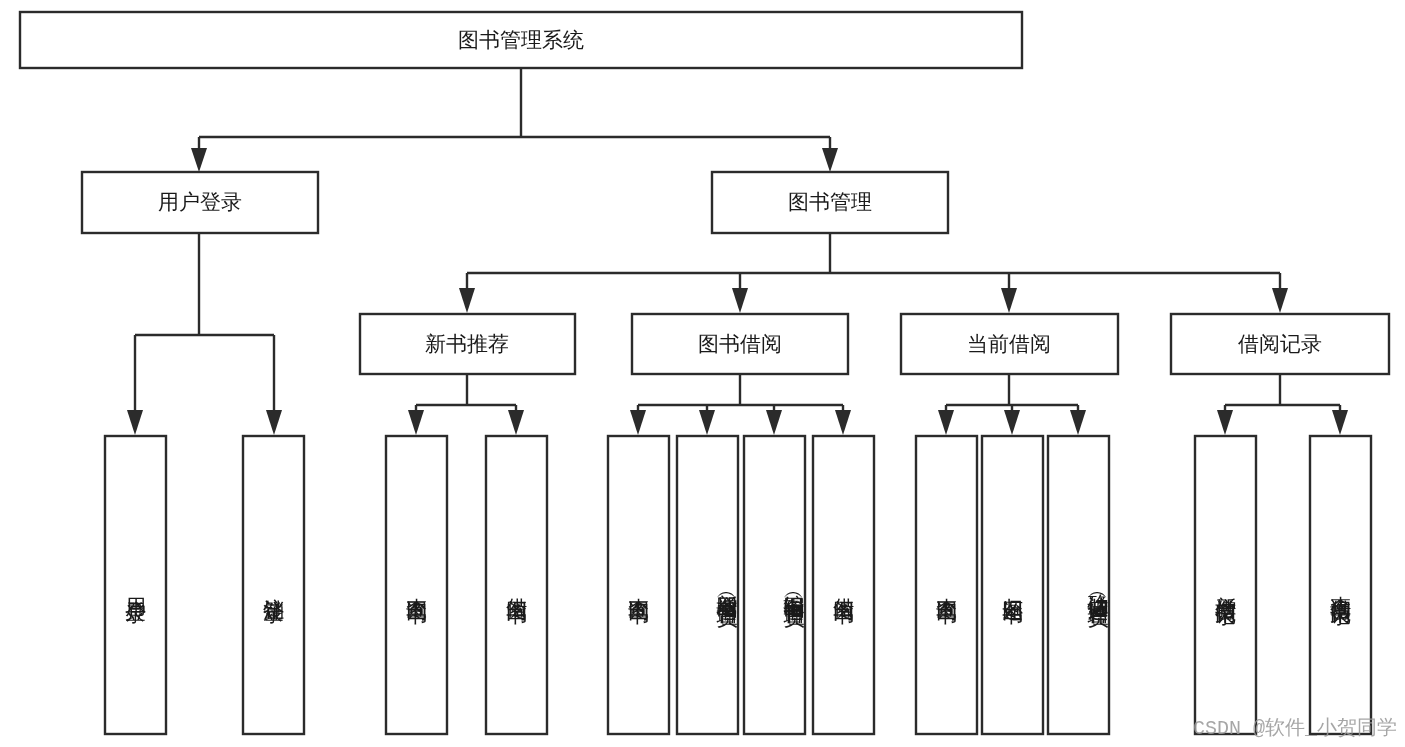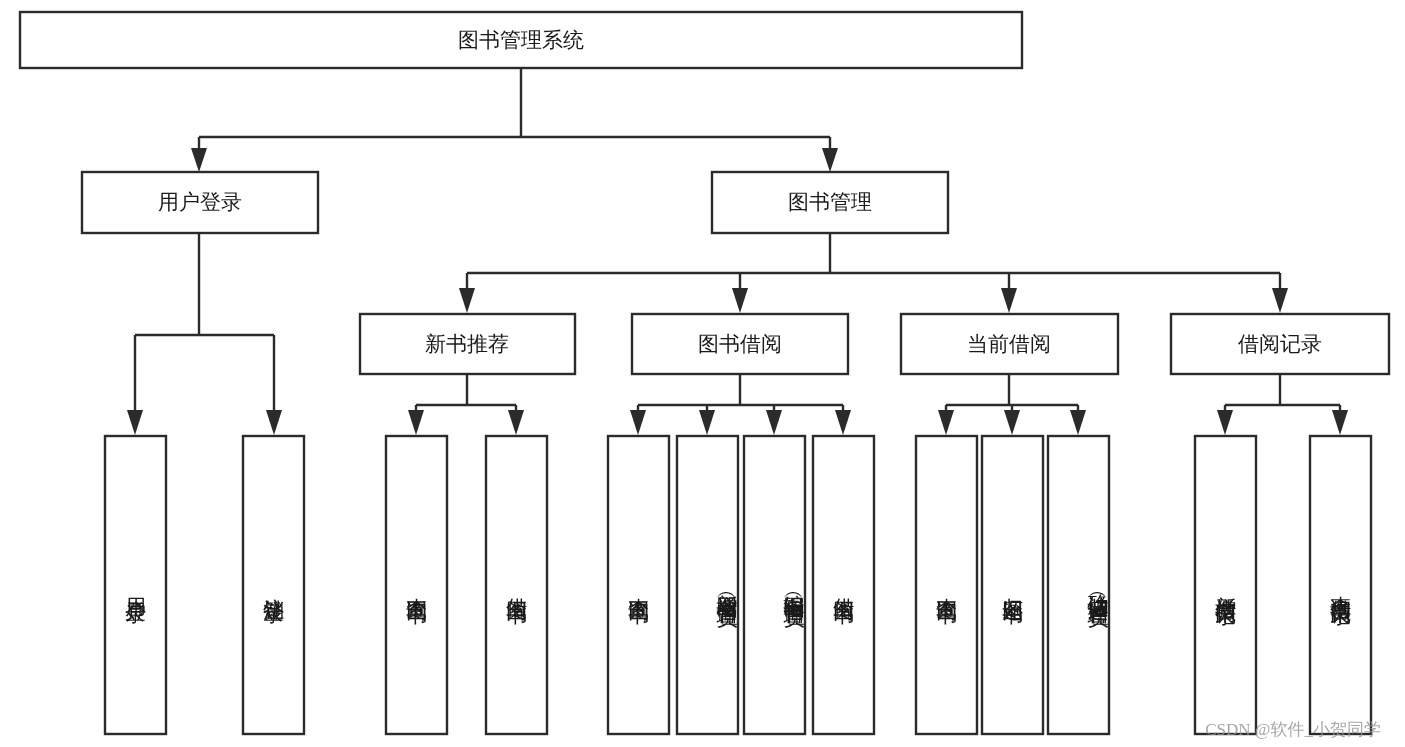--- a/index.html
+++ b/index.html
@@ -58,24 +58,24 @@
     letter-spacing: 2px;
     display: flex;
     align-items: center;
     justify-content: center;
     text-align: center;
     white-space: nowrap;
     pointer-events: none;
   }
   .watermark {
     position: absolute;
-    right: 24px;
+    right: 8px;
     bottom: 6px;
-    font-family: Liberation Serif, serif;
-    font-size: 17px;
+    font-family: Liberation Mono, monospace;
+    font-size: 20px;
     color: #9a9a9a;
     opacity: 0.88;
     white-space: nowrap;
   }
 </style>
 </head>
 <body>
 
 <div id="diagram-root">
 

